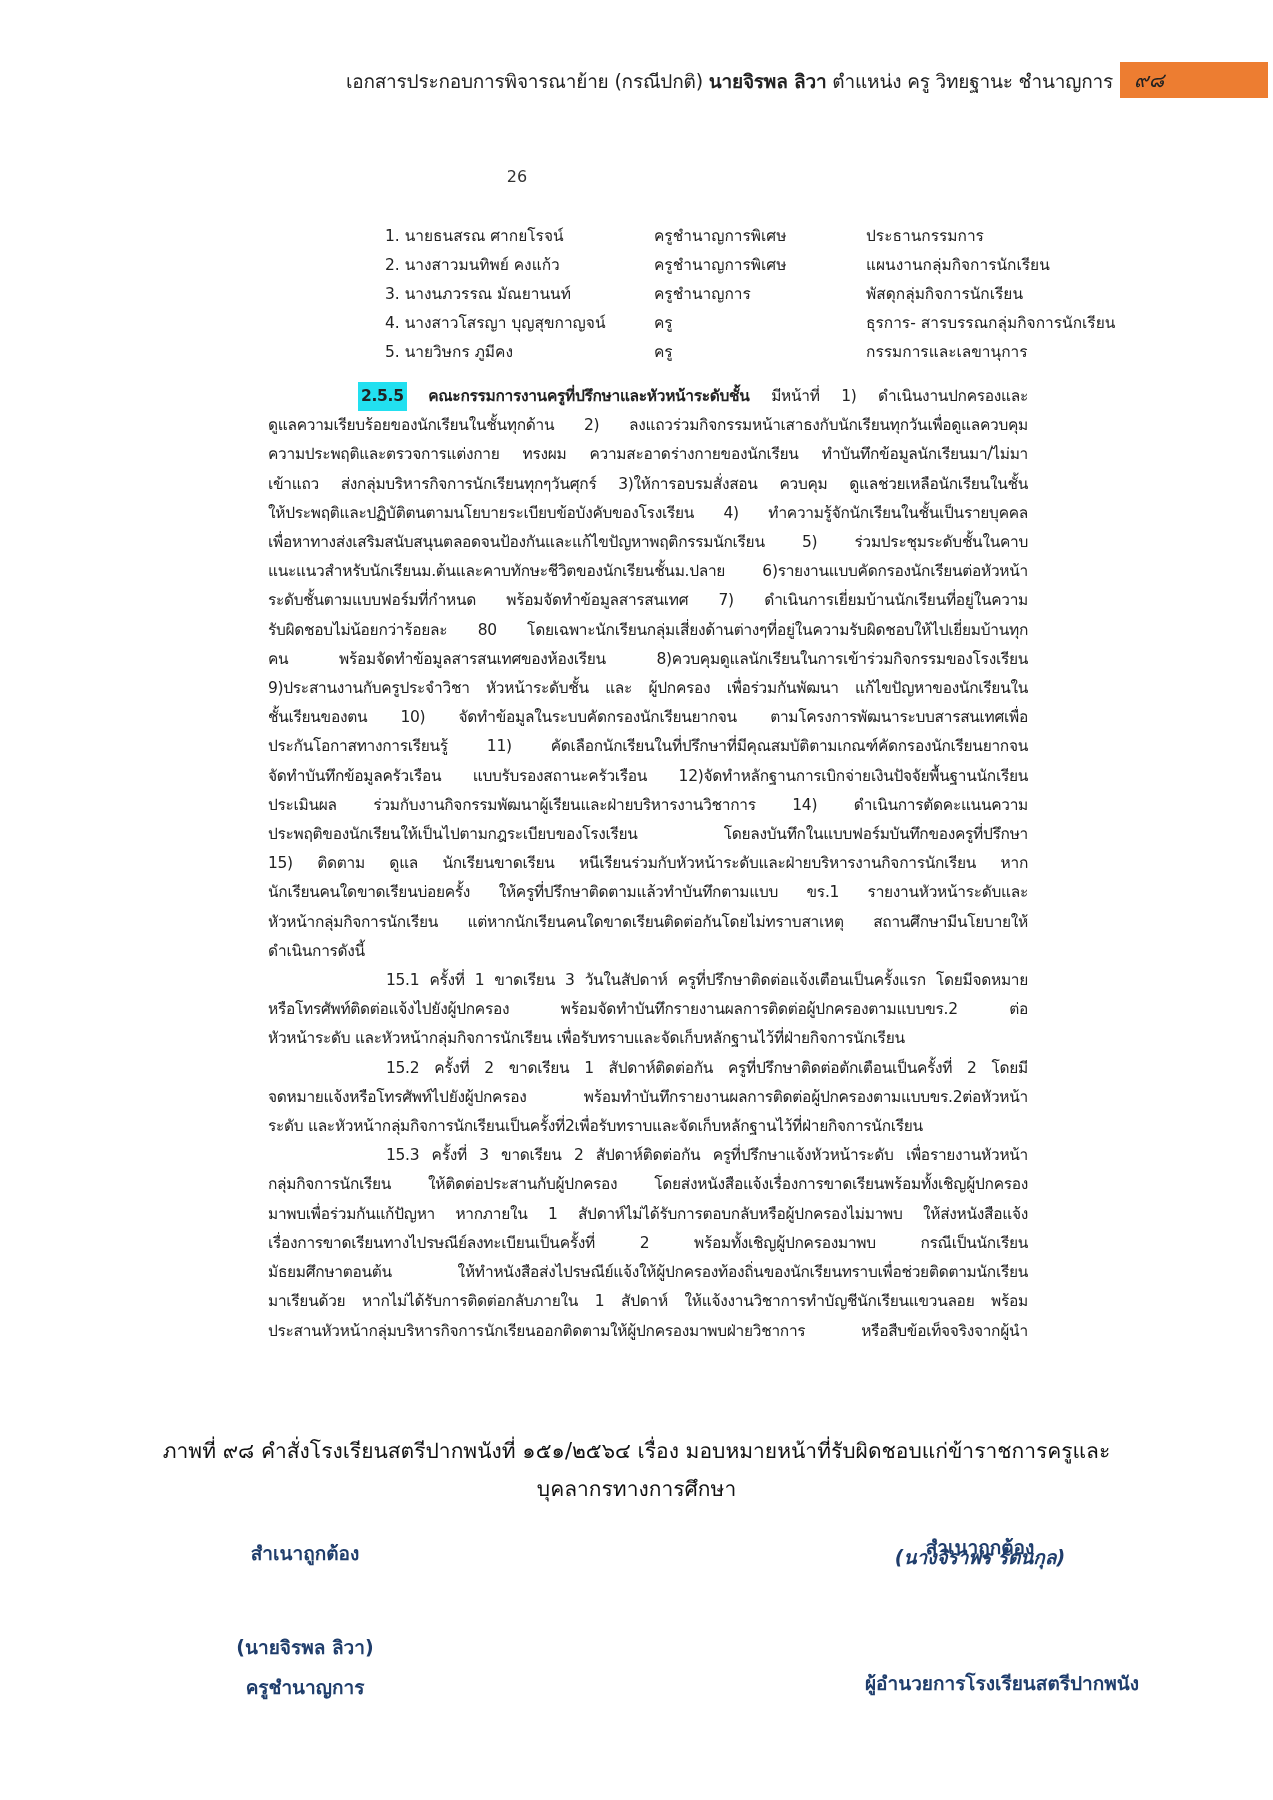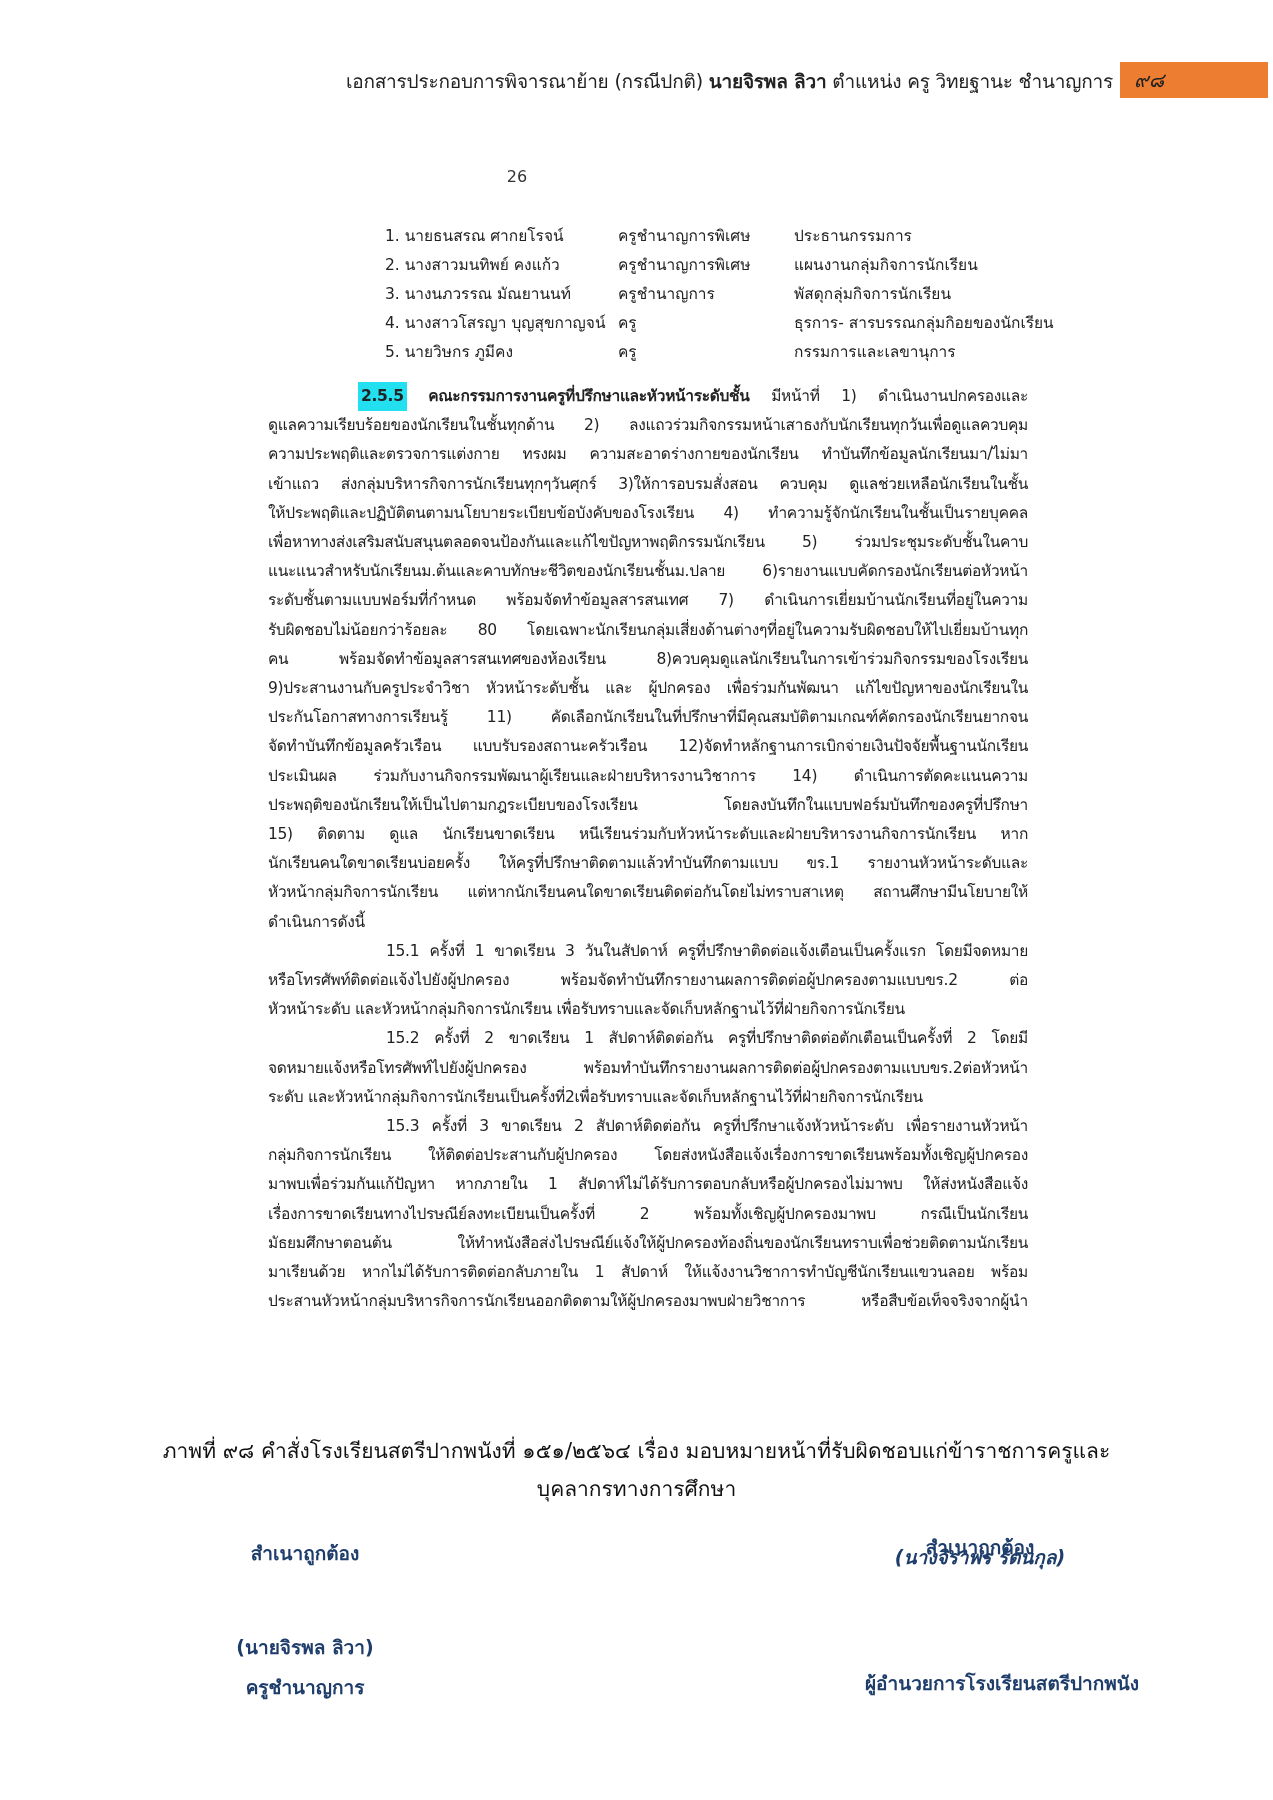--- a/index.html
+++ b/index.html
@@ -20,21 +20,21 @@
     background: #ed7d31; color: #222; font-size: 20px; line-height: 36px;
     padding-left: 14px; box-sizing: border-box; font-style: italic;
   }
   .inner-page-num {
     position: absolute; top: 167px; left: 0; width: 1034px; text-align: center;
     font-size: 16px; color: #333;
   }
   .members {
     position: absolute; top: 222px; left: 385px; font-size: 15.5px; color: #222;
   }
-  .member-row { display: flex; height: 29px; line-height: 29px; white-space: nowrap; }
+  .member-row { display: flex; height: 29px; line-height: 29px; white-space: nowrap; gap: 36px; }
   .m-name { width: 233px; }
   .m-pos { width: 176px; }
   .m-role { width: 260px; }
   .body-text {
     position: absolute; top: 382px; left: 268px; width: 760px;
     font-size: 15.5px; line-height: 29.2px; color: #222; text-align: justify;
     text-align-last: justify; letter-spacing: -0.3px;
   }
   .body-text .ln { display: block; white-space: nowrap; overflow: hidden; }
   .body-text .ln.last { text-align-last: left; }
@@ -76,41 +76,42 @@
     <span class="m-role">แผนงานกลุ่มกิจการนักเรียน</span>
   </div>
   <div class="member-row">
     <span class="m-name">3. นางนภวรรณ  มัณยานนท์</span>
     <span class="m-pos">ครูชำนาญการ</span>
     <span class="m-role">พัสดุกลุ่มกิจการนักเรียน</span>
   </div>
   <div class="member-row">
     <span class="m-name">4. นางสาวโสรญา บุญสุขกาญจน์</span>
     <span class="m-pos">ครู</span>
-    <span class="m-role">ธุรการ- สารบรรณกลุ่มกิอยของนักเรียน</span>
+    <span class="m-role">ธุรการ- สารบรรณกลุ่มกิจการนักเรียน</span>
   </div>
   <div class="member-row">
     <span class="m-name">5. นายวิษกร  ภูมีคง</span>
     <span class="m-pos">ครู</span>
     <span class="m-role">กรรมการและเลขานุการ</span>
   </div>
 </div>
 
 <div class="body-text">
   <span class="ln indent1"><span class="hl">2.5.5</span> <span class="bold">คณะกรรมการงานครูที่ปรึกษาและหัวหน้าระดับชั้น</span> <span>มีหน้าที่ 1) ดำเนินงานปกครองและ</span></span>
   <span class="ln">ดูแลความเรียบร้อยของนักเรียนในชั้นทุกด้าน 2) ลงแถวร่วมกิจกรรมหน้าเสาธงกับนักเรียนทุกวันเพื่อดูแลควบคุม</span>
   <span class="ln">ความประพฤติและตรวจการแต่งกาย ทรงผม ความสะอาดร่างกายของนักเรียน ทำบันทึกข้อมูลนักเรียนมา/ไม่มา</span>
   <span class="ln">เข้าแถว ส่งกลุ่มบริหารกิจการนักเรียนทุกๆวันศุกร์  3)ให้การอบรมสั่งสอน ควบคุม ดูแลช่วยเหลือนักเรียนในชั้น</span>
   <span class="ln">ให้ประพฤติและปฏิบัติตนตามนโยบายระเบียบข้อบังคับของโรงเรียน 4) ทำความรู้จักนักเรียนในชั้นเป็นรายบุคคล</span>
   <span class="ln">เพื่อหาทางส่งเสริมสนับสนุนตลอดจนป้องกันและแก้ไขปัญหาพฤติกรรมนักเรียน  5) ร่วมประชุมระดับชั้นในคาบ</span>
   <span class="ln">แนะแนวสำหรับนักเรียนม.ต้นและคาบทักษะชีวิตของนักเรียนชั้นม.ปลาย 6)รายงานแบบคัดกรองนักเรียนต่อหัวหน้า</span>
   <span class="ln">ระดับชั้นตามแบบฟอร์มที่กำหนด พร้อมจัดทำข้อมูลสารสนเทศ 7) ดำเนินการเยี่ยมบ้านนักเรียนที่อยู่ในความ</span>
   <span class="ln">รับผิดชอบไม่น้อยกว่าร้อยละ 80 โดยเฉพาะนักเรียนกลุ่มเสี่ยงด้านต่างๆที่อยู่ในความรับผิดชอบให้ไปเยี่ยมบ้านทุก</span>
   <span class="ln">คน พร้อมจัดทำข้อมูลสารสนเทศของห้องเรียน 8)ควบคุมดูแลนักเรียนในการเข้าร่วมกิจกรรมของโรงเรียน</span>
   <span class="ln">9)ประสานงานกับครูประจำวิชา หัวหน้าระดับชั้น และ ผู้ปกครอง เพื่อร่วมกันพัฒนา แก้ไขปัญหาของนักเรียนใน</span>
+  <span class="ln">ชั้นเรียนของตน 10) จัดทำข้อมูลในระบบคัดกรองนักเรียนยากจน ตามโครงการพัฒนาระบบสารสนเทศเพื่อ</span>
   <span class="ln">ประกันโอกาสทางการเรียนรู้  11) คัดเลือกนักเรียนในที่ปรึกษาที่มีคุณสมบัติตามเกณฑ์คัดกรองนักเรียนยากจน</span>
   <span class="ln">จัดทำบันทึกข้อมูลครัวเรือน แบบรับรองสถานะครัวเรือน 12)จัดทำหลักฐานการเบิกจ่ายเงินปัจจัยพื้นฐานนักเรียน</span>
   <span class="ln">ประเมินผล ร่วมกับงานกิจกรรมพัฒนาผู้เรียนและฝ่ายบริหารงานวิชาการ 14) ดำเนินการตัดคะแนนความ</span>
   <span class="ln">ประพฤติของนักเรียนให้เป็นไปตามกฎระเบียบของโรงเรียน โดยลงบันทึกในแบบฟอร์มบันทึกของครูที่ปรึกษา</span>
   <span class="ln">15) ติดตาม ดูแล นักเรียนขาดเรียน หนีเรียนร่วมกับหัวหน้าระดับและฝ่ายบริหารงานกิจการนักเรียน หาก</span>
   <span class="ln">นักเรียนคนใดขาดเรียนบ่อยครั้ง ให้ครูที่ปรึกษาติดตามแล้วทำบันทึกตามแบบ ขร.1 รายงานหัวหน้าระดับและ</span>
   <span class="ln">หัวหน้ากลุ่มกิจการนักเรียน แต่หากนักเรียนคนใดขาดเรียนติดต่อกันโดยไม่ทราบสาเหตุ สถานศึกษามีนโยบายให้</span>
   <span class="ln last">ดำเนินการดังนี้</span>
 
   <span class="ln indent2">15.1 ครั้งที่ 1 ขาดเรียน 3 วันในสัปดาห์ ครูที่ปรึกษาติดต่อแจ้งเตือนเป็นครั้งแรก โดยมีจดหมาย</span>

